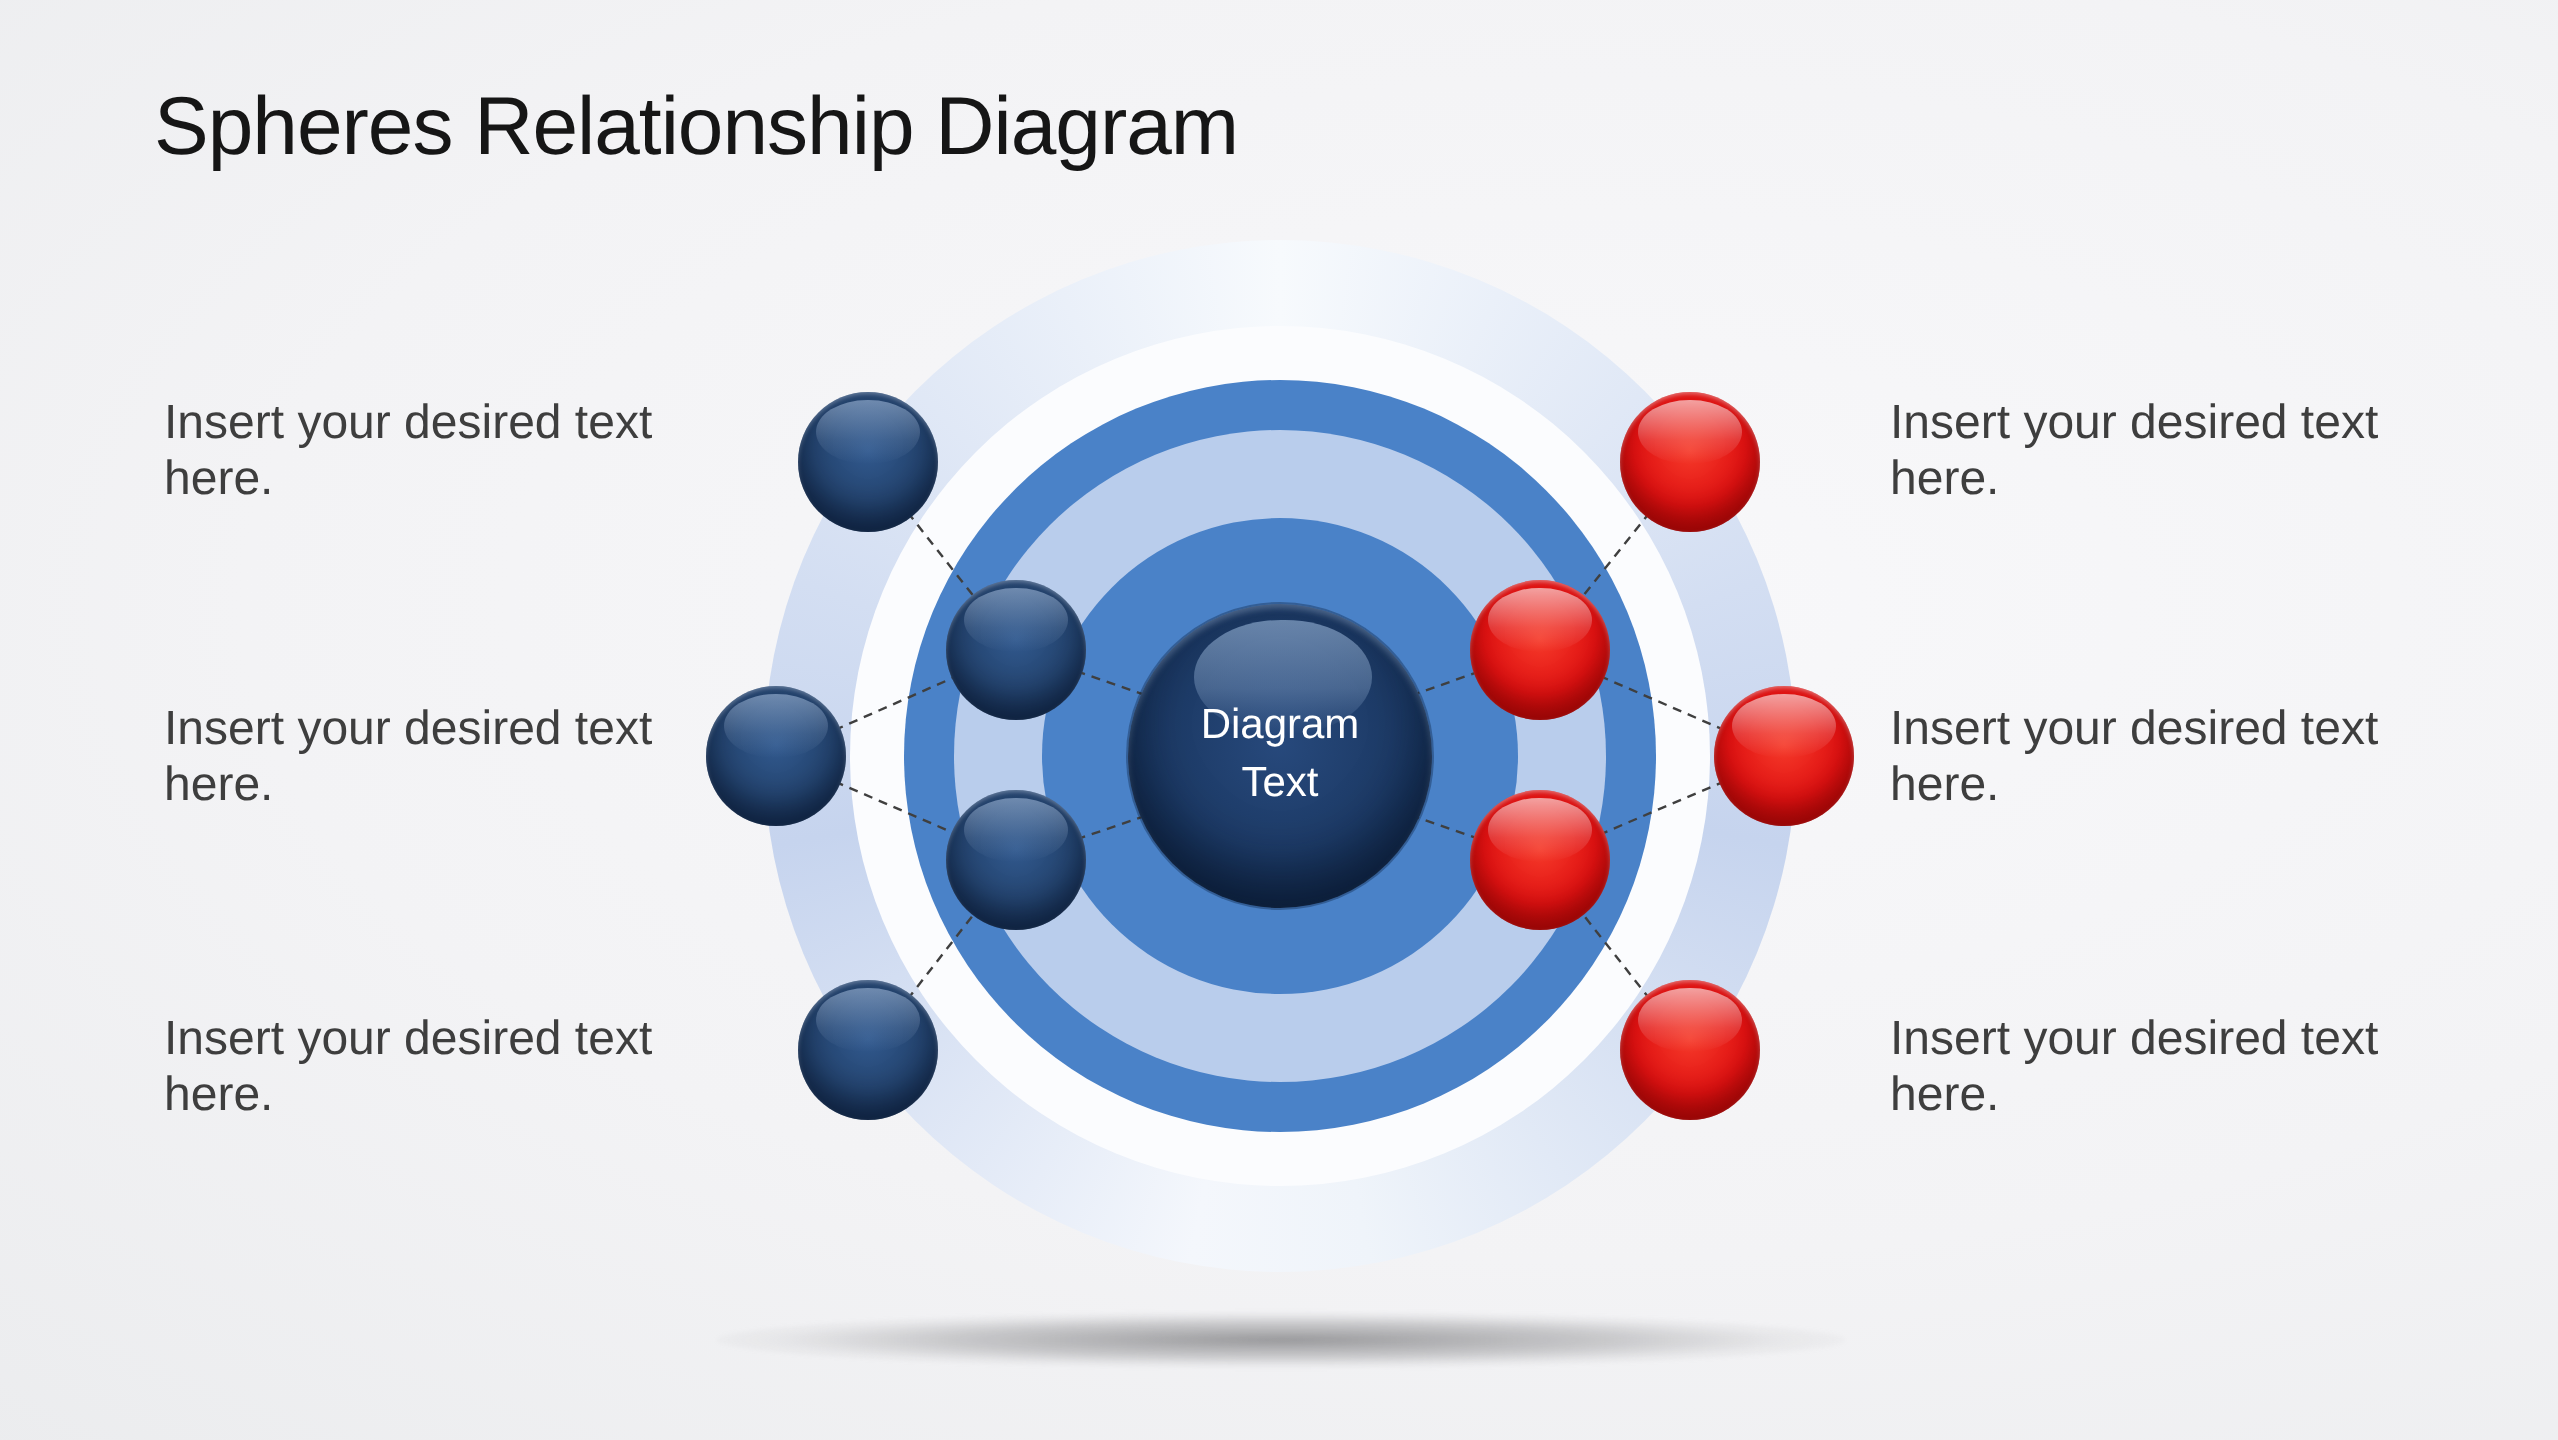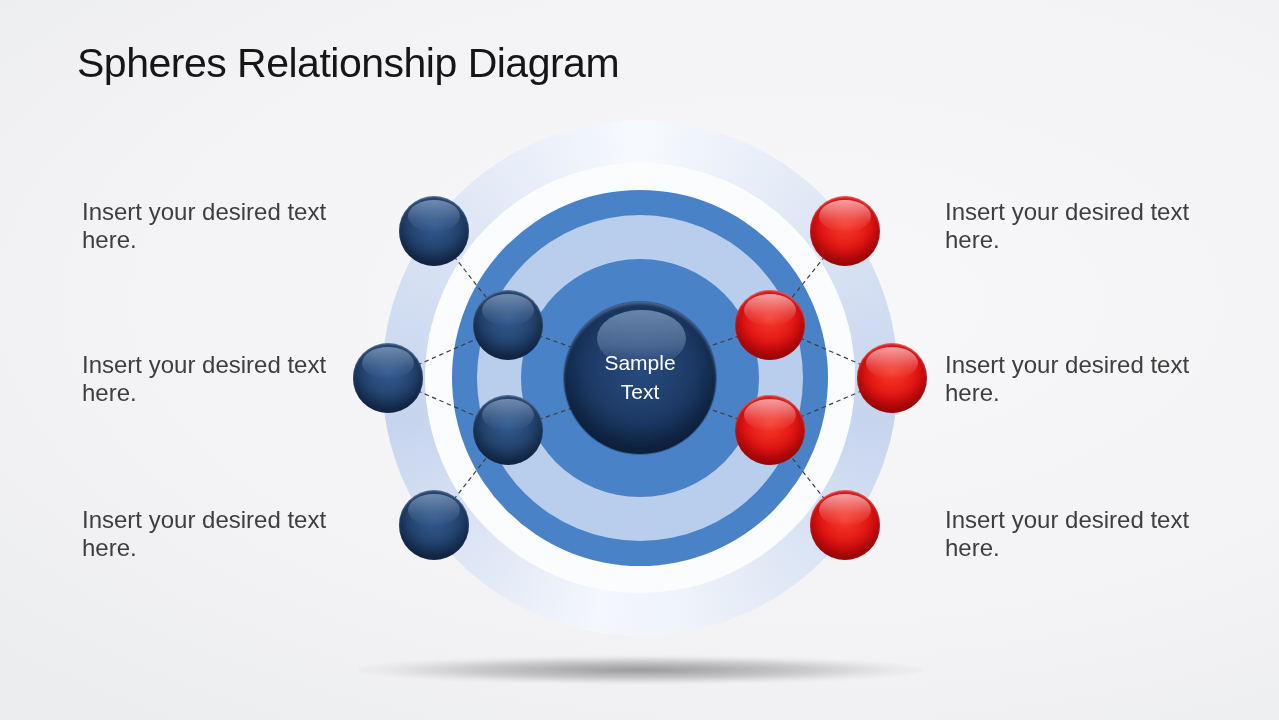--- a/index.html
+++ b/index.html
@@ -139,21 +139,21 @@
     <div class="sphere sphere-navy" style="left:473px; top:290px;"></div>
     <div class="sphere sphere-navy" style="left:473px; top:395px;"></div>
 
     <div class="sphere sphere-red" style="left:810px; top:196px;"></div>
     <div class="sphere sphere-red" style="left:857px; top:343px;"></div>
     <div class="sphere sphere-red" style="left:810px; top:490px;"></div>
     <div class="sphere sphere-red" style="left:735px; top:290px;"></div>
     <div class="sphere sphere-red" style="left:735px; top:395px;"></div>
 
     <div class="center-sphere">
-      <div class="center-sphere-label">Sample Text</div>
+      <div class="center-sphere-label">Diagram Text</div>
     </div>
   </div>
 
   <div class="label label-l row-1">Insert your desired text here.</div>
   <div class="label label-l row-2">Insert your desired text here.</div>
   <div class="label label-l row-3">Insert your desired text here.</div>
   <div class="label label-r row-1">Insert your desired text here.</div>
   <div class="label label-r row-2">Insert your desired text here.</div>
   <div class="label label-r row-3">Insert your desired text here.</div>
 

